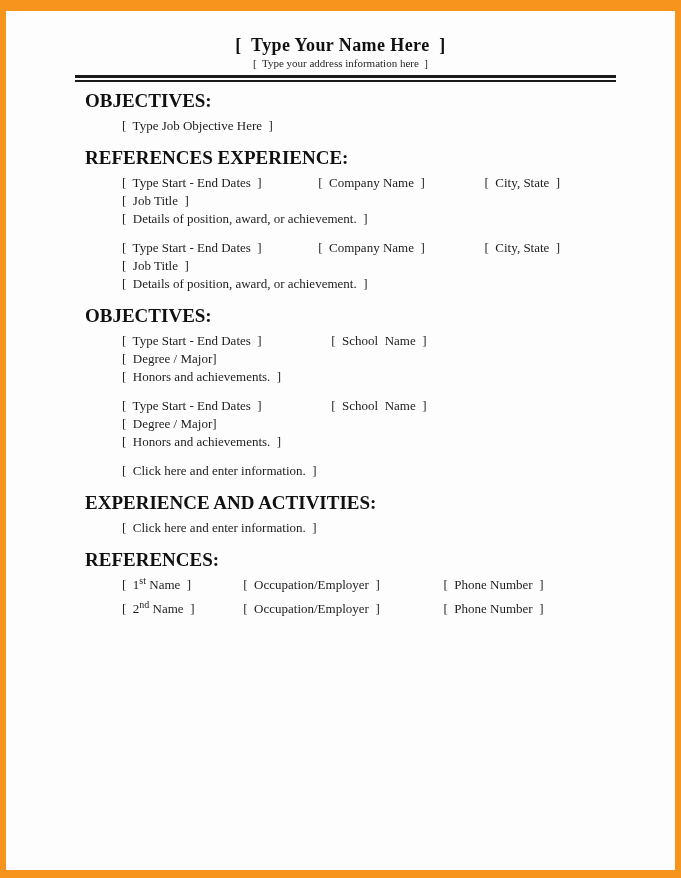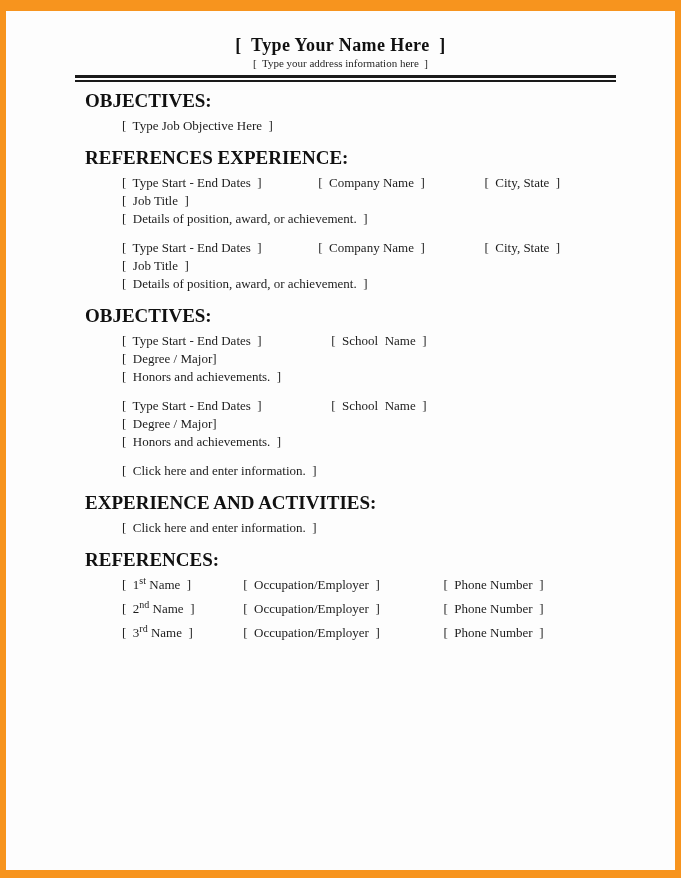--- a/index.html
+++ b/index.html
@@ -143,22 +143,17 @@
         <span class="c-occupation" data-bind="references.rows.0.occupation">[  Occupation/Employer  ]</span>
         <span data-bind="references.rows.0.phone">[  Phone Number  ]</span>
       </span>
 
       <span class="line ref-row">
         <span class="c-refname"><span data-bind="references.rows.1.name_pre">[  2</span><sup data-bind="references.rows.1.name_sup">nd</sup><span data-bind="references.rows.1.name_post"> Name  ]</span></span>
         <span class="c-occupation" data-bind="references.rows.1.occupation">[  Occupation/Employer  ]</span>
         <span data-bind="references.rows.1.phone">[  Phone Number  ]</span>
       </span>
 
-      <span class="line ref-row">
-        <span class="c-refname"><span data-bind="references.rows.2.name_pre">[  3</span><sup data-bind="references.rows.2.name_sup">rd</sup><span data-bind="references.rows.2.name_post"> Name  ]</span></span>
-        <span class="c-occupation" data-bind="references.rows.2.occupation">[  Occupation/Employer  ]</span>
-        <span data-bind="references.rows.2.phone">[  Phone Number  ]</span>
-      </span>
 
     </div>
 
   </div>
 </div>
 
 </body></html>

